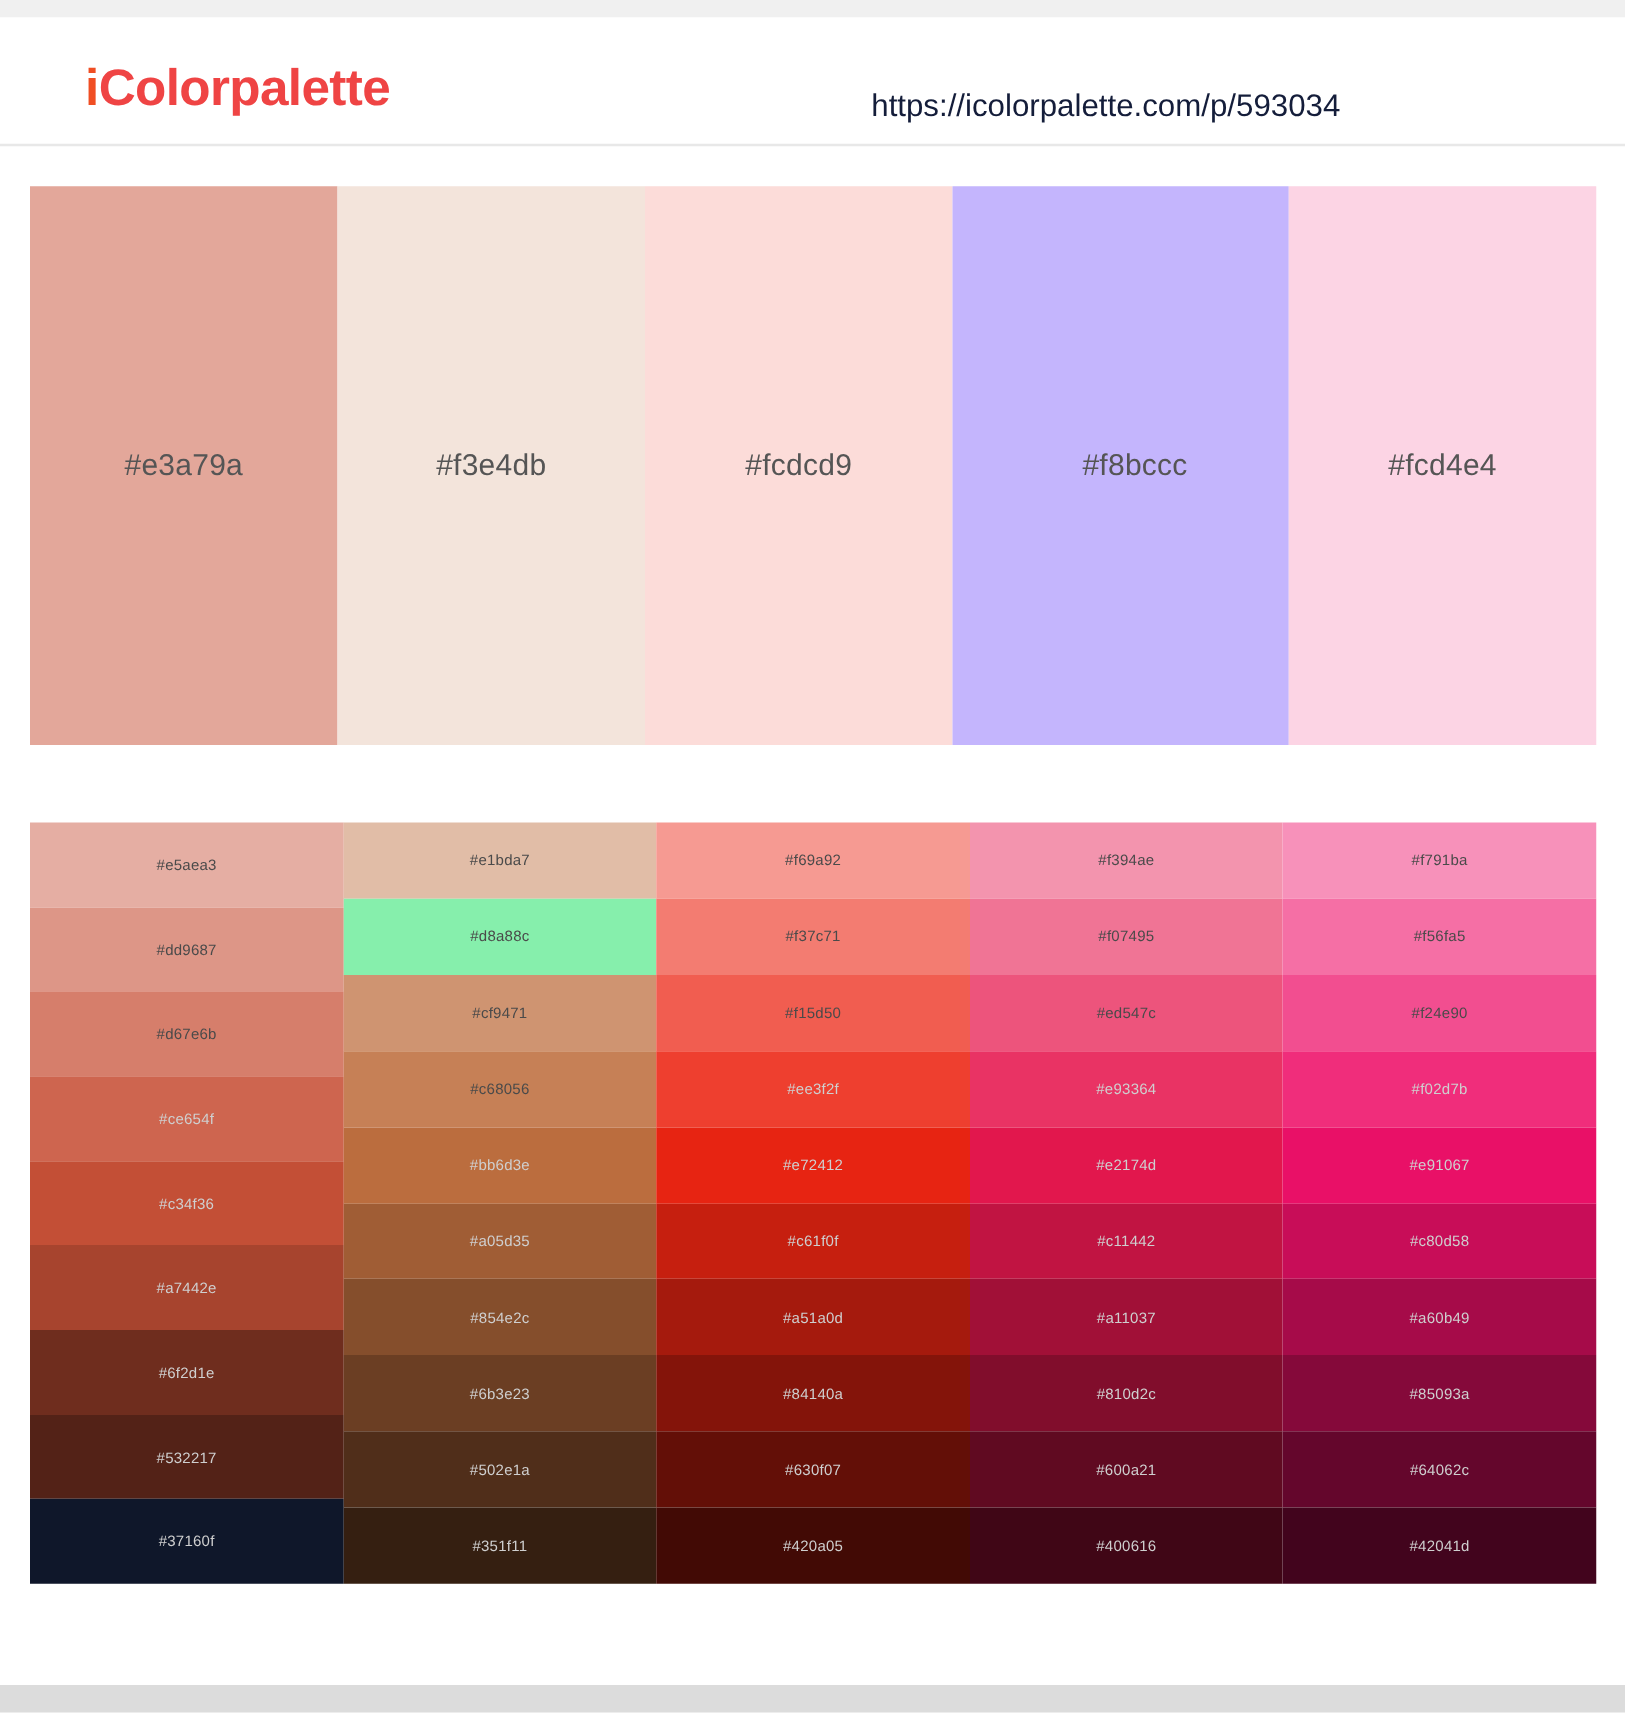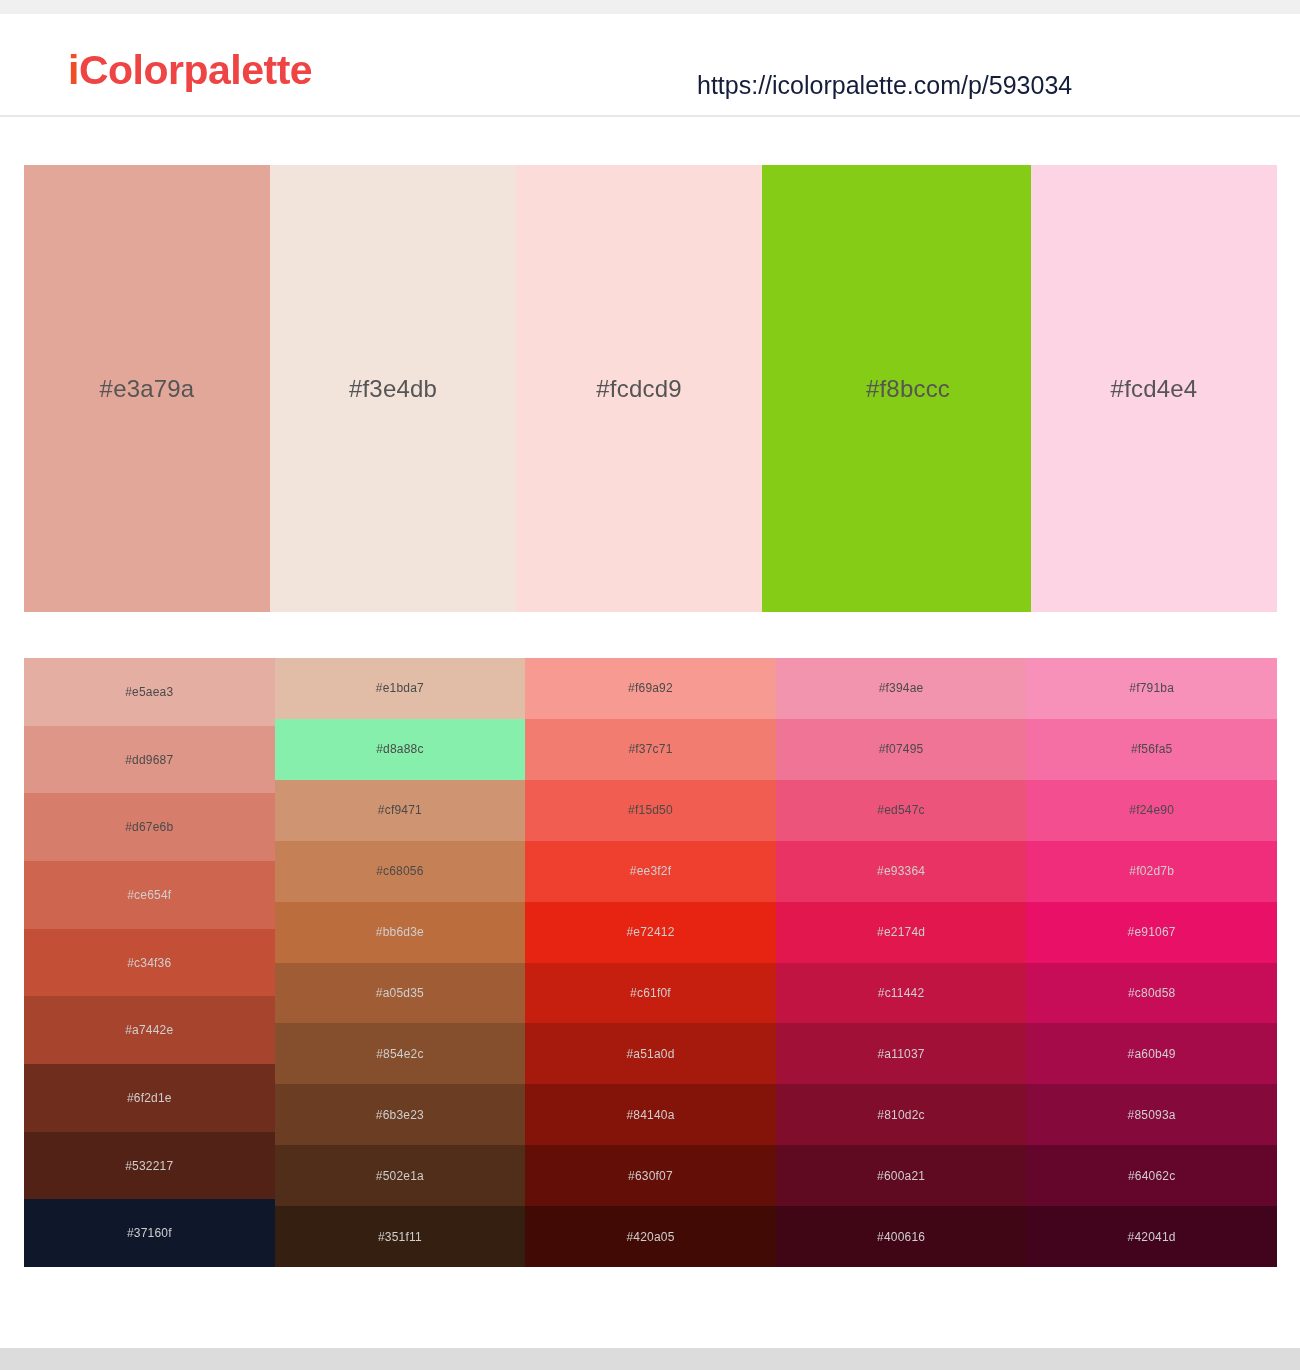--- a/index.html
+++ b/index.html
@@ -58,21 +58,21 @@
     font-size: 25px;
     color: #141d3a;
     white-space: nowrap;
     line-height: 1;
   }
 
   
   .palette-band {
     position: absolute;
     left: 24px;
-    top: 165px;
+    top: 149px;
     width: 1253px;
     height: 447px;
     display: flex;
   }
   .palette-swatch {
     flex: 1 1 0;
     display: flex;
     align-items: center;
     justify-content: center;
   }
@@ -136,21 +136,21 @@
 <div class="palette-band" id="palette-band">
     <div class="palette-swatch" style="background: rgb(227, 167, 154);">
       <span class="hexlabel">#e3a79a</span>
     </div>
     <div class="palette-swatch" style="background: rgb(243, 228, 219);">
       <span class="hexlabel">#f3e4db</span>
     </div>
     <div class="palette-swatch" style="background: rgb(252, 220, 217);">
       <span class="hexlabel">#fcdcd9</span>
     </div>
-    <div class="palette-swatch" style="background: #84cc16; padding-left: 23px;">
+    <div class="palette-swatch" style="background: #c4b5fd; padding-left: 23px;">
       <span class="hexlabel">#f8bccc</span>
     </div>
     <div class="palette-swatch" style="background: rgb(252, 212, 228);">
       <span class="hexlabel">#fcd4e4</span>
     </div>
   </div>
 
 <div class="shades-grid" id="shades-grid">
     <div class="shade-col">
       <div class="shade-cell" style="background: rgb(229, 174, 163);">

